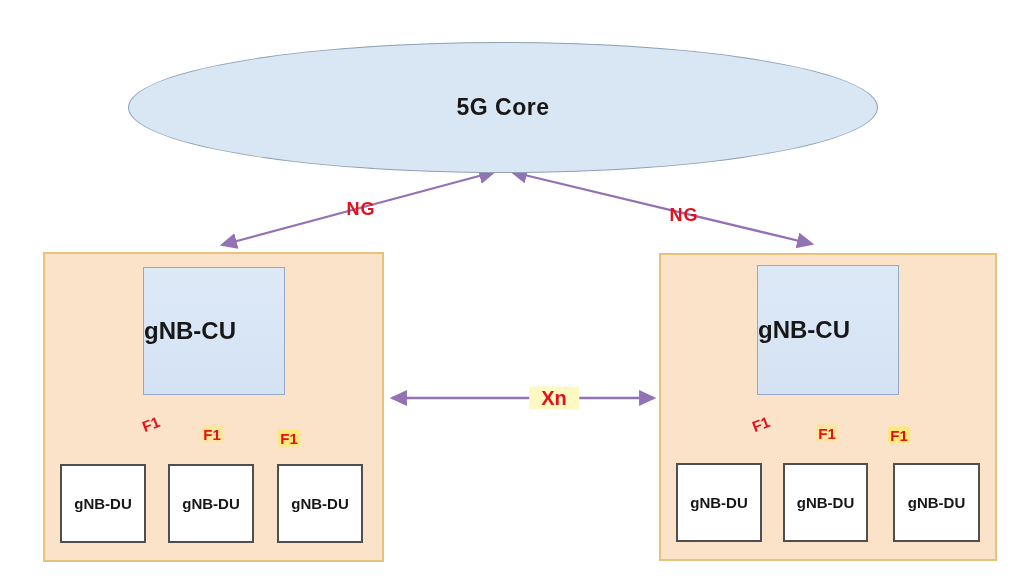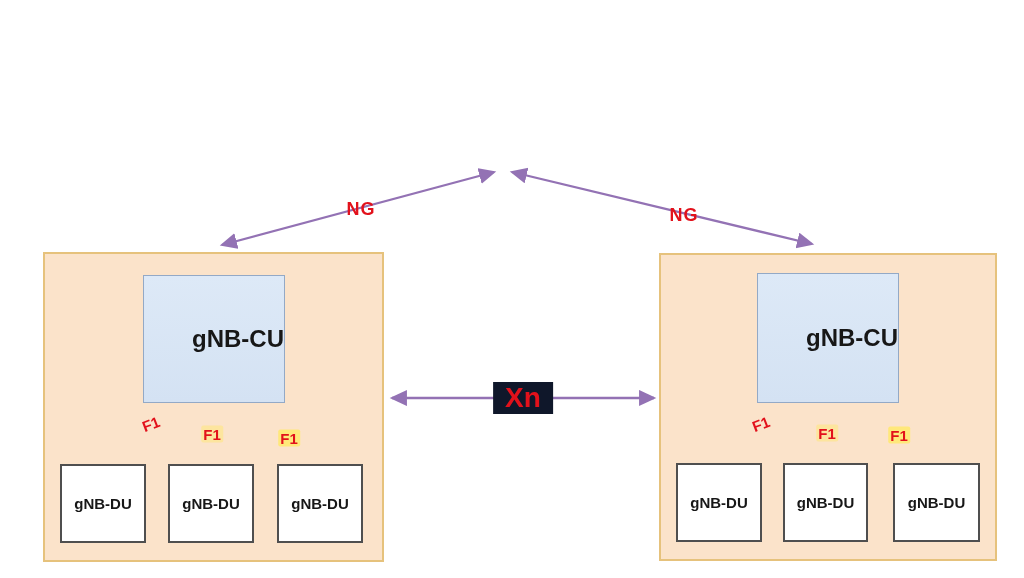--- a/index.html
+++ b/index.html
@@ -40,22 +40,21 @@
   }
   .site-left  { left: 43px;  top: 252px; width: 341px; height: 310px; }
   .site-right { left: 659px; top: 253px; width: 338px; height: 308px; }
   .cu-box {
     position: absolute;
     background: linear-gradient(180deg, #dde9f7 0%, #d4e2f3 100%);
     border: 1.5px solid #93a9c6;
     box-sizing: border-box;
     display: flex;
     align-items: center;
-    justify-content: flex-end;
-    margin-top: 8px;
+    justify-content: flex-start;
   }
   .cu-left  { left: 143px; top: 267px; width: 142px; height: 128px; }
   .cu-right { left: 757px; top: 265px; width: 142px; height: 130px; }
   .cu-label {
     font-size: 24px;
     font-weight: bold;
     color: #171717;
   }
   .du-box {
     position: absolute;
@@ -92,23 +91,23 @@
     color: #e2111b;
     white-space: nowrap;
   }
   .ng-label {
     font-size: 18px;
     letter-spacing: 1px;
   }
   .ng-left-pos  { left: 361px; top: 209px; }
   .ng-right-pos { left: 684px; top: 215px; }
   .xn-label {
-    left: 523px; top: 398px;
-    font-size: 28px;
-    background: #0f172a;
+    left: 554px; top: 398px;
+    font-size: 20px;
+    background: #fef9c3;
     padding: 0 12px;
   }
   .f1-label {
     font-size: 15px;
     line-height: 17px;
     padding: 0 2px;
   }
   .f1-tilt { transform: translate(-50%, -50%) rotate(-21deg); }
   .f1-hl-soft { background: rgba(255, 232, 122, 0.55); border-radius: 2px; }
   .f1-hl { background: #ffe87a; border-radius: 2px; }
@@ -146,20 +145,23 @@
 
     <line x1="181" y1="398" x2="111" y2="453" stroke="#1b1b1b" stroke-width="2" marker-start="url(#bk-start)" marker-end="url(#bk-end)"></line>
     <line x1="212" y1="400" x2="212" y2="453" stroke="#1b1b1b" stroke-width="2" marker-start="url(#bk-start)" marker-end="url(#bk-end)"></line>
     <line x1="254" y1="399" x2="317" y2="453" stroke="#1b1b1b" stroke-width="2" marker-start="url(#bk-start)" marker-end="url(#bk-end)"></line>
 
     <line x1="793" y1="399" x2="722" y2="452" stroke="#1b1b1b" stroke-width="2" marker-start="url(#bk-start)" marker-end="url(#bk-end)"></line>
     <line x1="828" y1="400" x2="828" y2="452" stroke="#1b1b1b" stroke-width="2" marker-start="url(#bk-start)" marker-end="url(#bk-end)"></line>
     <line x1="861" y1="399" x2="929" y2="452" stroke="#1b1b1b" stroke-width="2" marker-start="url(#bk-start)" marker-end="url(#bk-end)"></line>
   </svg>
 
+  <div class="core-ellipse">
+    <span class="core-label">5G Core</span>
+  </div>
 
   <div class="site-box site-left"></div>
   <div class="cu-box cu-left">
     <span class="cu-label">gNB-CU</span>
   </div>
   <div class="du-box du-l1">
     <span class="du-label">gNB-DU</span>
   </div>
   <div class="du-box du-l2">
     <span class="du-label">gNB-DU</span>

